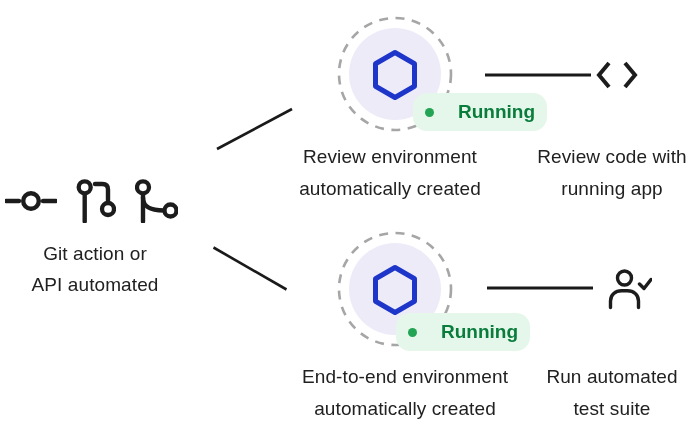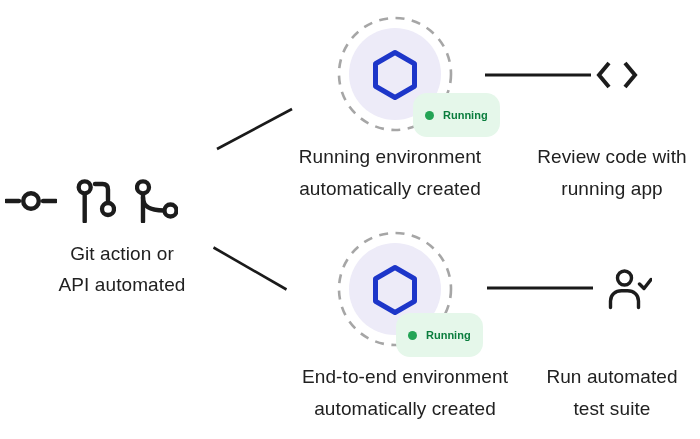--- a/index.html
+++ b/index.html
@@ -12,37 +12,37 @@
   .connector { stroke:var(--line,#1a1a1a); }
 
   
   .git-group { position:absolute; left:5px; top:179px; height:44px;
                display:flex; align-items:center; gap:19px; }
   .glyph * { stroke:var(--icon,#1c1c1c); fill:none; }
 
   
   .caption { position:absolute; text-align:center; font-size:19px; line-height:32px;
              color:var(--text,#212121); letter-spacing:0.1px; }
-  .cap-left      { left:0px;   top:238px; width:190px; line-height:31px;padding-left:27px; }
+  .cap-left      { left:0px;   top:238px; width:190px; line-height:31px; }
   .cap-top-mid   { left:280px; top:141px; width:220px; }
   .cap-top-right { left:517px; top:141px; width:190px; }
   .cap-bot-mid   { left:279px; top:361px; width:252px; }
   .cap-bot-right { left:517px; top:361px; width:190px; }
 
   
   .node { position:absolute; width:130px; height:130px; }
   .node-top    { left:330px; top:10px; }
   .node-bottom { left:330px; top:225px; }
   .ring { stroke:var(--ring,#a6a6a6); fill:none; }
   .node-disc { fill:var(--node-fill,#edebf8); }
   .hex { stroke:var(--hexagon,#1d36c9); fill:none; }
 
-  .badge { position:absolute; display:inline-flex; align-items:center; gap:9px;
+  .badge { position:absolute; display:inline-flex; align-items:center; gap:24px;
            background:var(--badge-bg,#e5f7ea); color:var(--badge-text,#0a7d3d);
-           font-size:11px; font-weight:600; padding:16px 12px; border-radius:14px;
+           font-size:19px; font-weight:600; padding:8px 12px; border-radius:14px;
            white-space:nowrap; }
   .node-top .badge    { left:83px; top:83px; }
   .node-bottom .badge { left:66px; top:88px; }
   .dot { width:9px; height:9px; border-radius:50%; background:var(--badge-dot,#23a455); }
 
   
   .outcome-icon { position:absolute; }
   .icon-code { left:596px; top:61px; }
   .icon-user { left:606px; top:266px; }
 </style>
@@ -101,21 +101,21 @@
       <circle class="node-disc" cx="65" cy="64" r="46"></circle>
       <polygon class="hex" points="65,42.5 84.5,53.75 84.5,76.25 65,87.5 45.5,76.25 45.5,53.75" stroke-width="5" stroke-linejoin="round"></polygon>
     </svg>
     <div class="badge">
       <span class="dot"></span>
       <span>Running</span>
     </div>
   </div>
 
   <div class="caption cap-top-mid">
-    <div>Running environment</div>
+    <div>Review environment</div>
     <div>automatically created</div>
   </div>
   <div class="caption cap-top-right">
     <div>Review code with</div>
     <div>running app</div>
   </div>
   <div class="caption cap-bot-mid">
     <div>End-to-end environment</div>
     <div>automatically created</div>
   </div>

